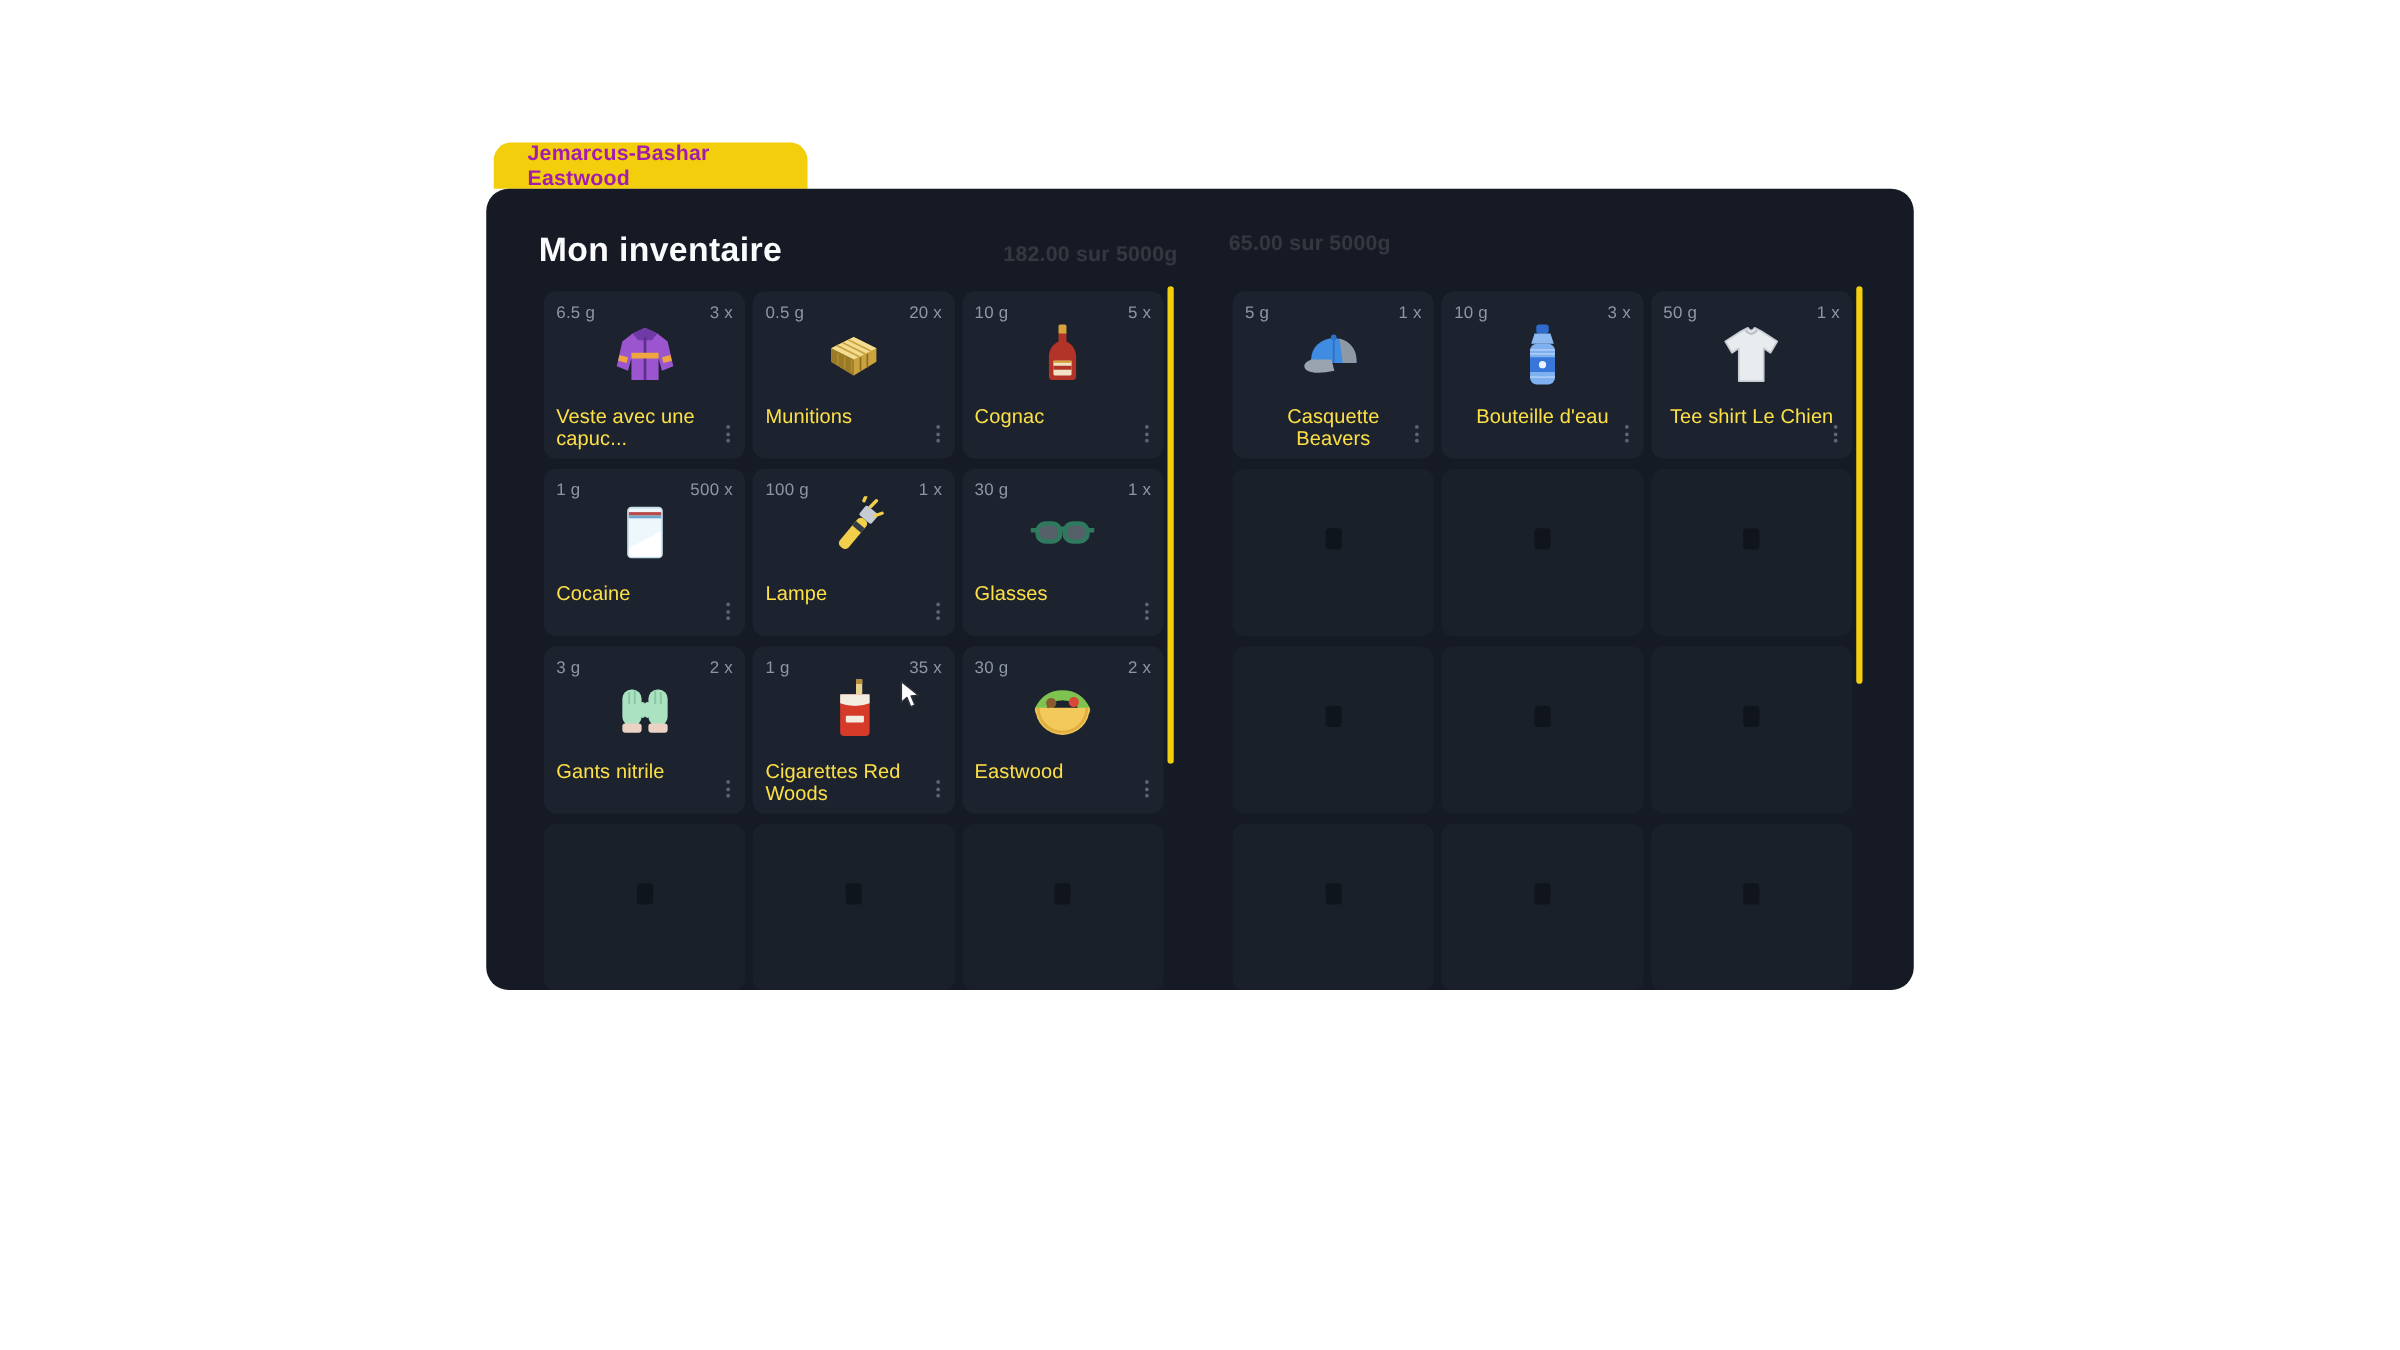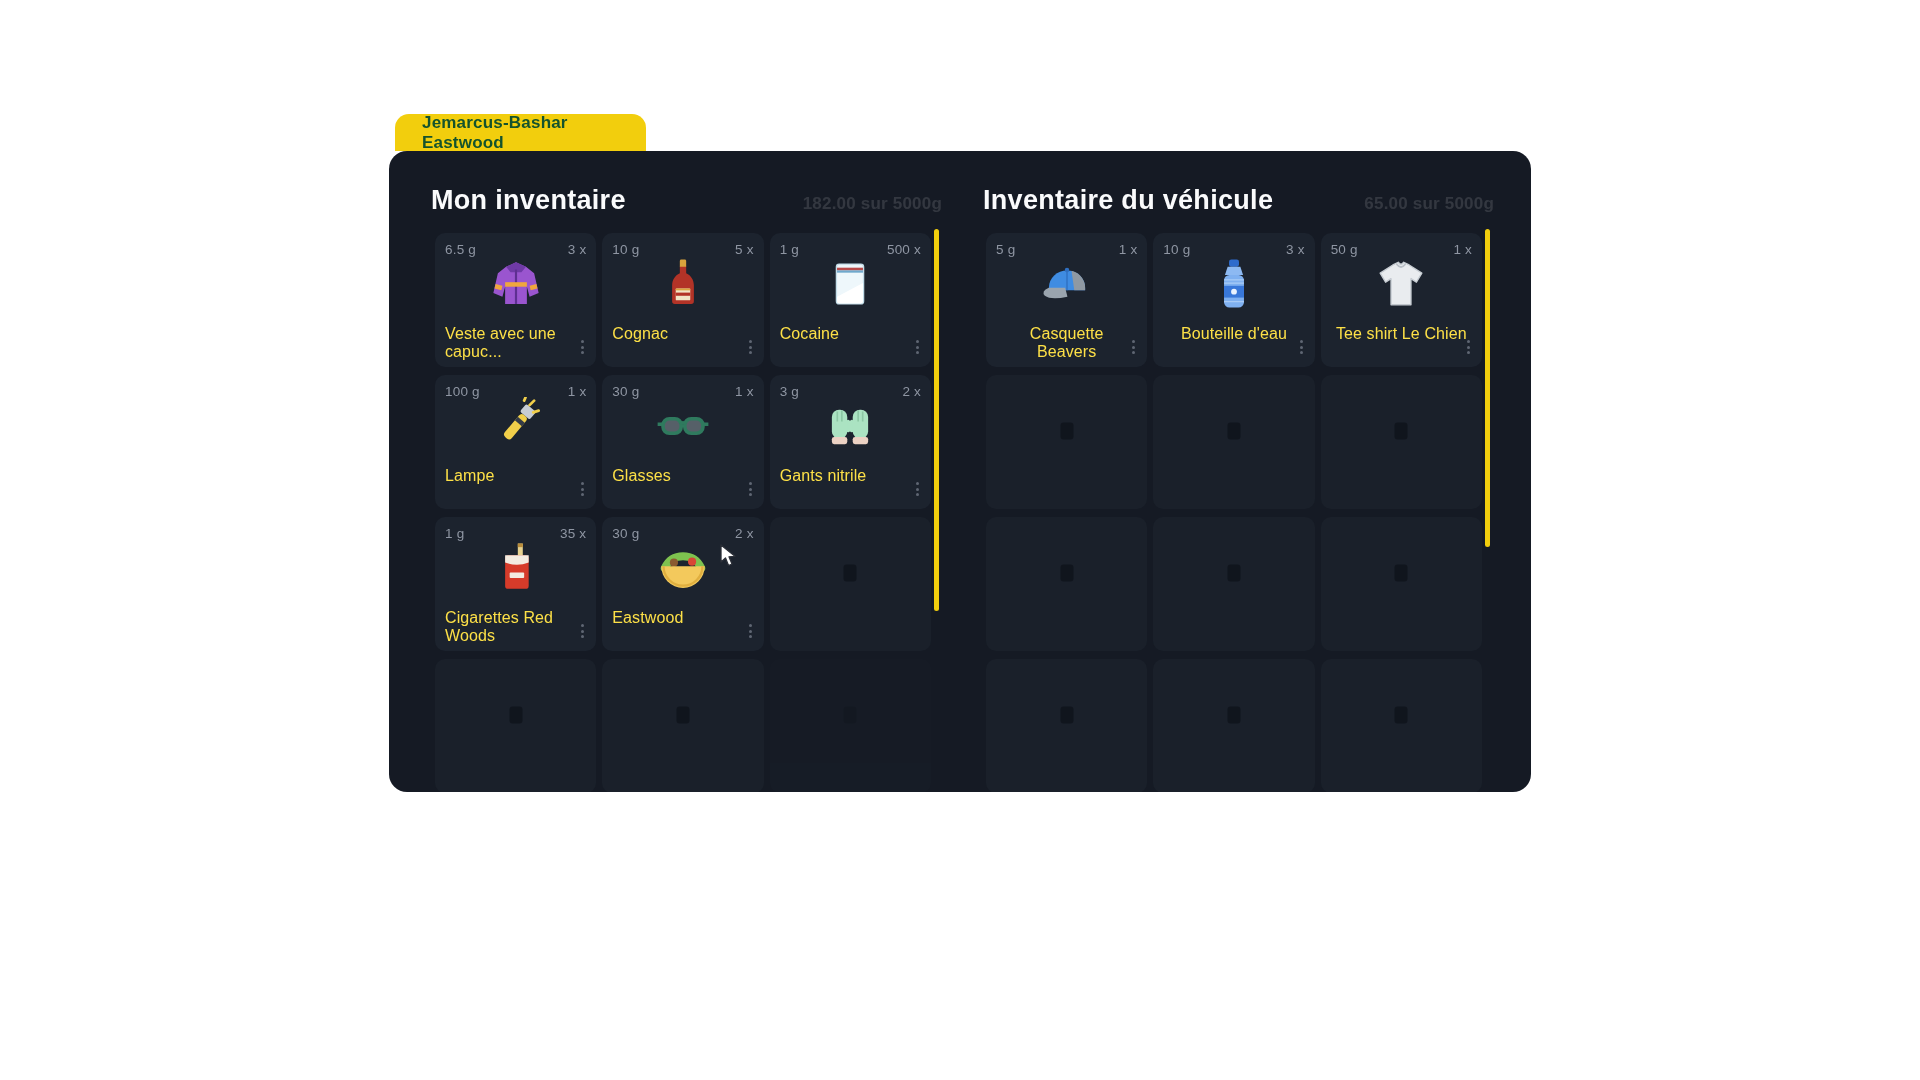--- a/index.html
+++ b/index.html
@@ -13,21 +13,21 @@
   .stage { position:absolute; inset:0; }
 
   
   .tab {
     position:absolute; left:395px; top:114px;
     width:251px; height:37px;
     background:#f2ce0d;
     border-radius:14px 14px 0 0;
     display:flex; align-items:center;
     padding-left:27px;
-    font-size:17px; font-weight:700; color:#14532d;
+    font-size:17px; font-weight:700; color:#a21caf;
     letter-spacing:.2px;
   }
 
   
   .panel {
     position:absolute; left:389px; top:151px;
     width:1142px; height:641px;
     background:#151a24;
     border-radius:18px;
     overflow:hidden;
@@ -111,39 +111,58 @@
   </div>
 
   <div class="panel">
 
     <div class="inv-header" id="player-header">
       <span class="inv-title">Mon inventaire</span>
       <span class="inv-capacity">182.00 sur 5000g</span>
     </div>
 
     <div class="inv-header" id="vehicle-header">
-      <span class="inv-title">Inventaire du véhicule</span>
       <span class="inv-capacity">65.00 sur 5000g</span>
     </div>
 
     <div class="grid" id="player-grid">
         <div class="card">
           <span class="w">6.5 g</span>
           <span class="c">3 x</span>
           <span class="ic">
             <svg viewBox="0 0 64 64">
               <path d="M21 13 L32 8 L43 13 L52 20 L57 42 L47 46 L44 35 L44 54 L20 54 L20 35 L17 46 L7 42 L12 20 Z" fill="#9a55cf"></path>
               <path d="M21 13 L32 8 L43 13 L38 19 L26 19 Z" fill="#6f3aa6"></path>
               <rect x="30.8" y="16" width="2.4" height="38" fill="#5e2f91"></rect>
               <path d="M20 30 h24 v5 h-24 Z" fill="#f0a63e"></path>
               <path d="M9.5 32 l7.5 2 -1.2 5 -7.5 -2 Z" fill="#f0a63e"></path>
               <path d="M54.5 32 l-7.5 2 1.2 5 7.5 -2 Z" fill="#f0a63e"></path>
             </svg>
           </span>
           <span class="nm">Veste avec une capuc...</span>
+          <button class="dots">
+            <i></i>
+            <i></i>
+            <i></i>
+          </button>
+        </div>
+        <div class="card">
+          <span class="w">0.5 g</span>
+          <span class="c">20 x</span>
+          <span class="ic">
+            <svg viewBox="0 0 64 64">
+              <path d="M12 26 L32 16 L52 26 L52 38 L32 50 L12 38 Z" fill="#caa33f"></path>
+              <path d="M12 26 L32 16 L52 26 L32 36 Z" fill="#f3dd92"></path>
+              <path d="M12 26 L32 36 L32 50 L12 38 Z" fill="#9a7a26"></path>
+              <path d="M17 23.5 L37 33.5 M22 21 L42 31 M27 18.5 L47 28.5" stroke="#caa33f" stroke-width="1.5" fill="none"></path>
+              <path d="M18 30 v11 M24 33 v11 M30 36 v11" stroke="#b08c2e" stroke-width="1.5" fill="none"></path>
+              <path d="M38 34 v12 M44 31 v12" stroke="#8a6d20" stroke-width="1.5" fill="none"></path>
+            </svg>
+          </span>
+          <span class="nm">Munitions</span>
           <button class="dots">
             <i></i>
             <i></i>
             <i></i>
           </button>
         </div>
         <div class="card">
           <span class="w">10 g</span>
           <span class="c">5 x</span>
           <span class="ic">

